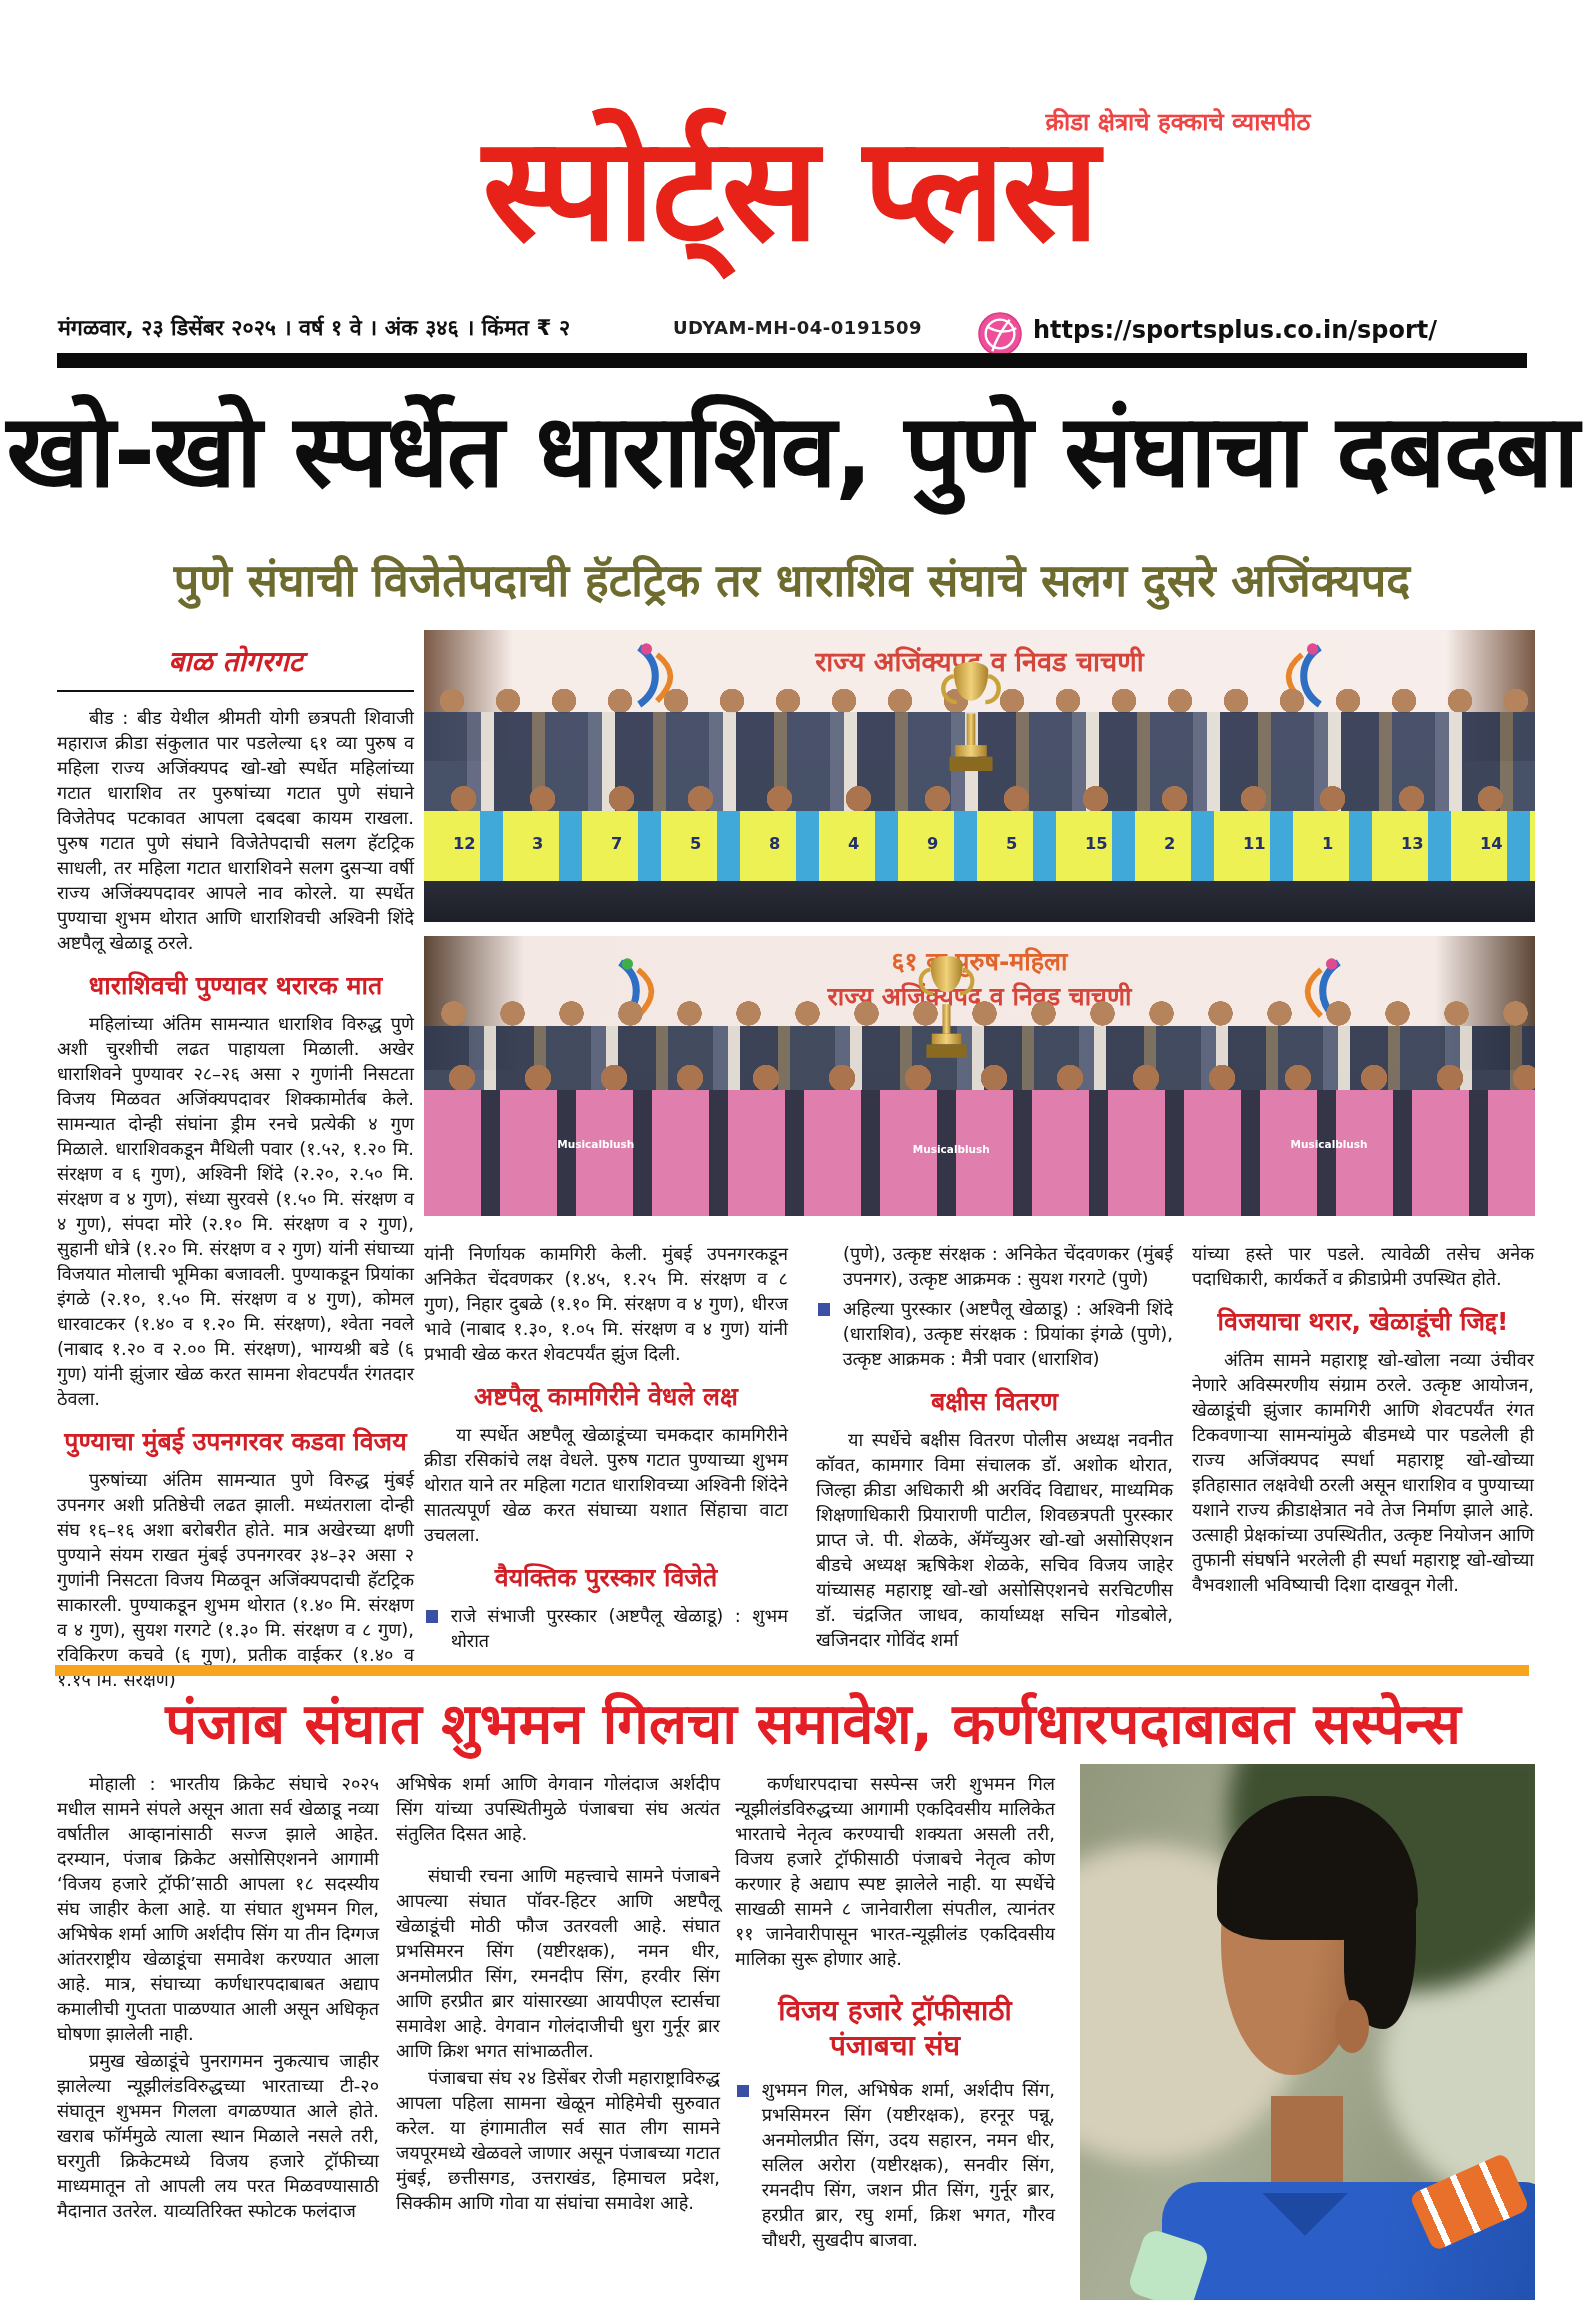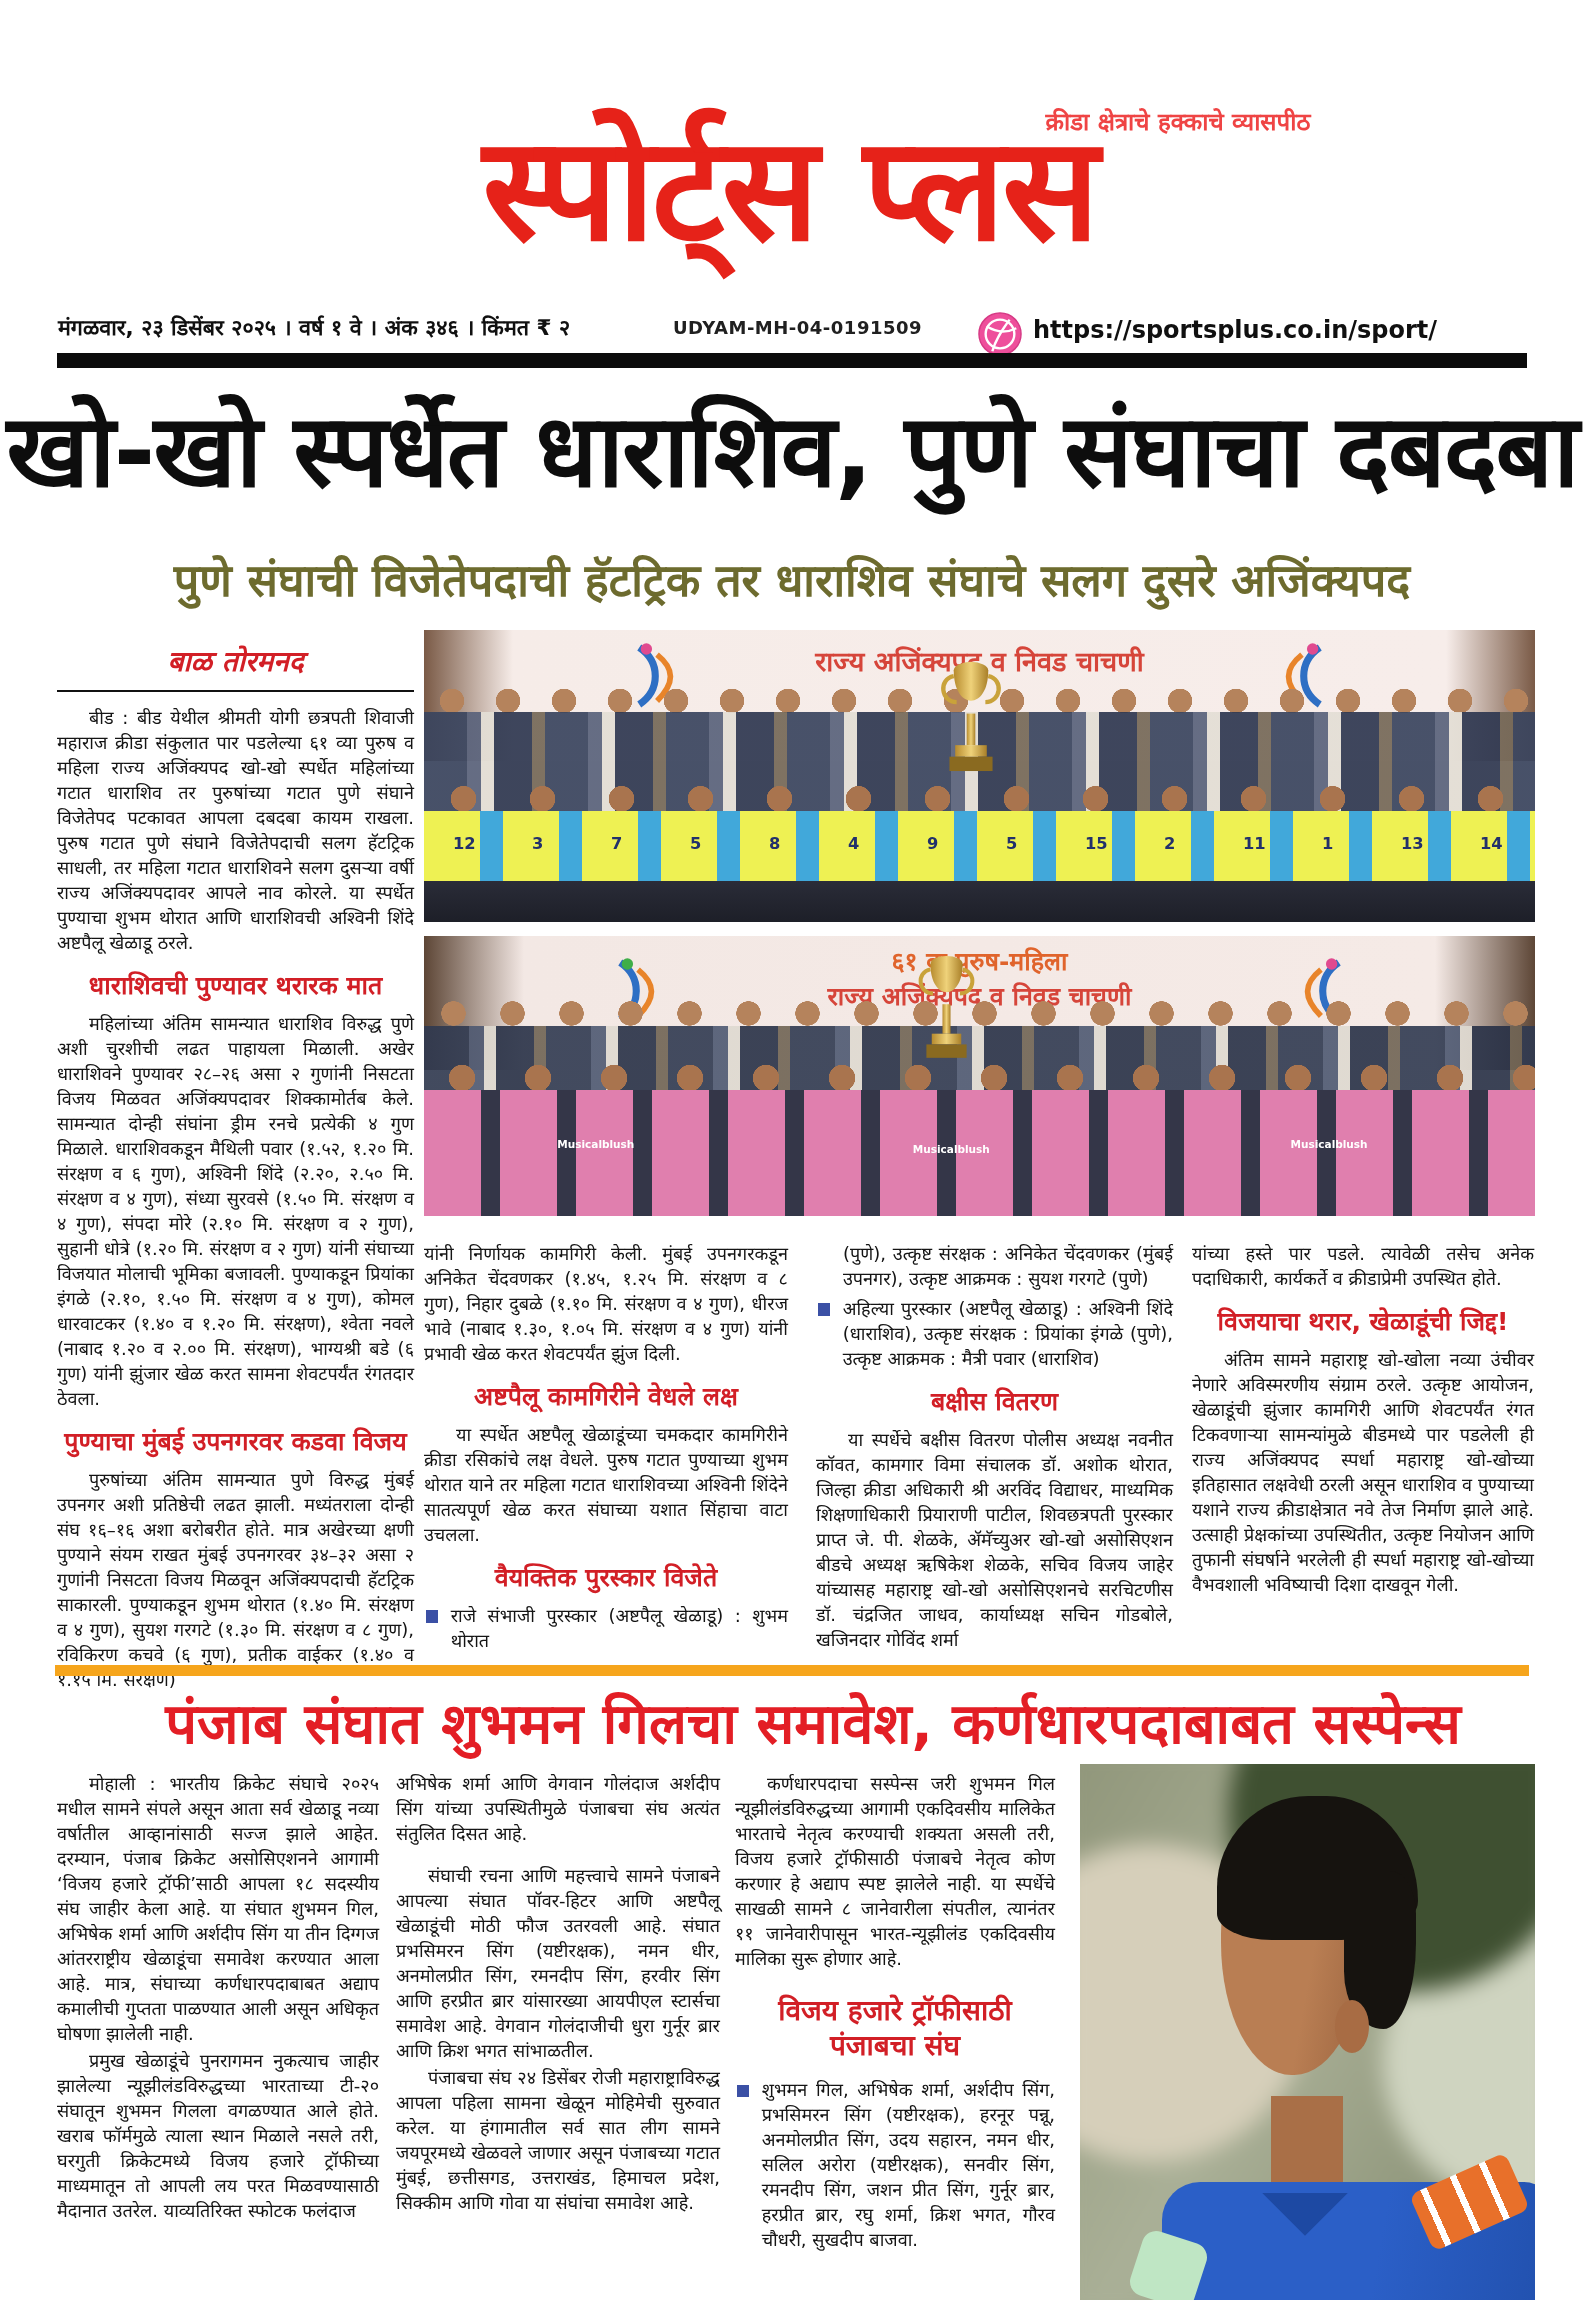--- a/index.html
+++ b/index.html
@@ -40,21 +40,21 @@
     </svg>
   </span>
   <div class="abs" style="left:1033px;top:316px;font-size:24px;font-weight:bold;color:#101010;white-space:nowrap;">https://sportsplus.co.in/sport/</div>
 
   <div class="abs" style="left:57px;top:353px;width:1470px;height:15.3px;background:#0b0b0b;"></div>
 
   <div class="abs" style="left:0;right:0;top:372px;text-align:center;font-size:101px;line-height:158px;font-weight:900;color:#0d0d0d;letter-spacing:-1.9px;white-space:nowrap;">खो-खो स्पर्धेत धाराशिव, पुणे संघाचा दबदबा</div>
   <div class="abs" style="left:0;right:0;top:540px;text-align:center;font-size:45px;line-height:81px;font-weight:bold;color:#6d6b2e;white-space:nowrap;">पुणे संघाची विजेतेपदाची हॅटट्रिक तर धाराशिव संघाचे सलग दुसरे अजिंक्यपद</div>
 
   <div class="abs" style="left:57px;top:641px;width:357px;">
-    <div style="text-align:center;font-size:28px;font-weight:bold;font-style:italic;color:#d21f26;">बाळ तोरमनद</div>
+    <div style="text-align:center;font-size:28px;font-weight:bold;font-style:italic;color:#d21f26;">बाळ तोगरगट</div>
     <div style="height:2.9px;background:#111;margin:10.5px 0 12.4px 0;"></div>
     <div class="body-txt indent">बीड : बीड येथील श्रीमती योगी छत्रपती शिवाजी महाराज क्रीडा संकुलात पार पडलेल्या ६१ व्या पुरुष व महिला राज्य अजिंक्यपद खो-खो स्पर्धेत महिलांच्या गटात धाराशिव तर पुरुषांच्या गटात पुणे संघाने विजेतेपद पटकावत आपला दबदबा कायम राखला. पुरुष गटात पुणे संघाने विजेतेपदाची सलग हॅटट्रिक साधली, तर महिला गटात धाराशिवने सलग दुसऱ्या वर्षी राज्य अजिंक्यपदावर आपले नाव कोरले. या स्पर्धेत पुण्याचा शुभम थोरात आणि धाराशिवची अश्विनी शिंदे अष्टपैलू खेळाडू ठरले.</div>
     <div class="sec-h">धाराशिवची पुण्यावर थरारक मात</div>
     <div class="body-txt indent">महिलांच्या अंतिम सामन्यात धाराशिव विरुद्ध पुणे अशी चुरशीची लढत पाहायला मिळाली. अखेर धाराशिवने पुण्यावर २८–२६ असा २ गुणांनी निसटता विजय मिळवत अजिंक्यपदावर शिक्कामोर्तब केले. सामन्यात दोन्ही संघांना ड्रीम रनचे प्रत्येकी ४ गुण मिळाले. धाराशिवकडून मैथिली पवार (१.५२, १.२० मि. संरक्षण व ६ गुण), अश्विनी शिंदे (२.२०, २.५० मि. संरक्षण व ४ गुण), संध्या सुरवसे (१.५० मि. संरक्षण व ४ गुण), संपदा मोरे (२.१० मि. संरक्षण व २ गुण), सुहानी धोत्रे (१.२० मि. संरक्षण व २ गुण) यांनी संघाच्या विजयात मोलाची भूमिका बजावली. पुण्याकडून प्रियांका इंगळे (२.१०, १.५० मि. संरक्षण व ४ गुण), कोमल धारवाटकर (१.४० व १.२० मि. संरक्षण), श्वेता नवले (नाबाद १.२० व २.०० मि. संरक्षण), भाग्यश्री बडे (६ गुण) यांनी झुंजार खेळ करत सामना शेवटपर्यंत रंगतदार ठेवला.</div>
     <div class="sec-h">पुण्याचा मुंबई उपनगरवर कडवा विजय</div>
     <div class="body-txt indent">पुरुषांच्या अंतिम सामन्यात पुणे विरुद्ध मुंबई उपनगर अशी प्रतिष्ठेची लढत झाली. मध्यंतराला दोन्ही संघ १६–१६ अशा बरोबरीत होते. मात्र अखेरच्या क्षणी पुण्याने संयम राखत मुंबई उपनगरवर ३४–३२ असा २ गुणांनी निसटता विजय मिळवून अजिंक्यपदाची हॅटट्रिक साकारली. पुण्याकडून शुभम थोरात (१.४० मि. संरक्षण व ४ गुण), सुयश गरगटे (१.३० मि. संरक्षण व ८ गुण), रविकिरण कचवे (६ गुण), प्रतीक वाईकर (१.४० व १.१५ मि. संरक्षण)</div>
   </div>
 
   <div class="abs photo-frame" style="left:424px;top:630px;width:1111px;height:292px;">
     <div class="abs" style="left:0;top:0;right:0;height:45%;background:linear-gradient(90deg,#7a5a46 0%,#f6ece8 8%,#f7edea 92%,#7a5a46 100%);"></div>

